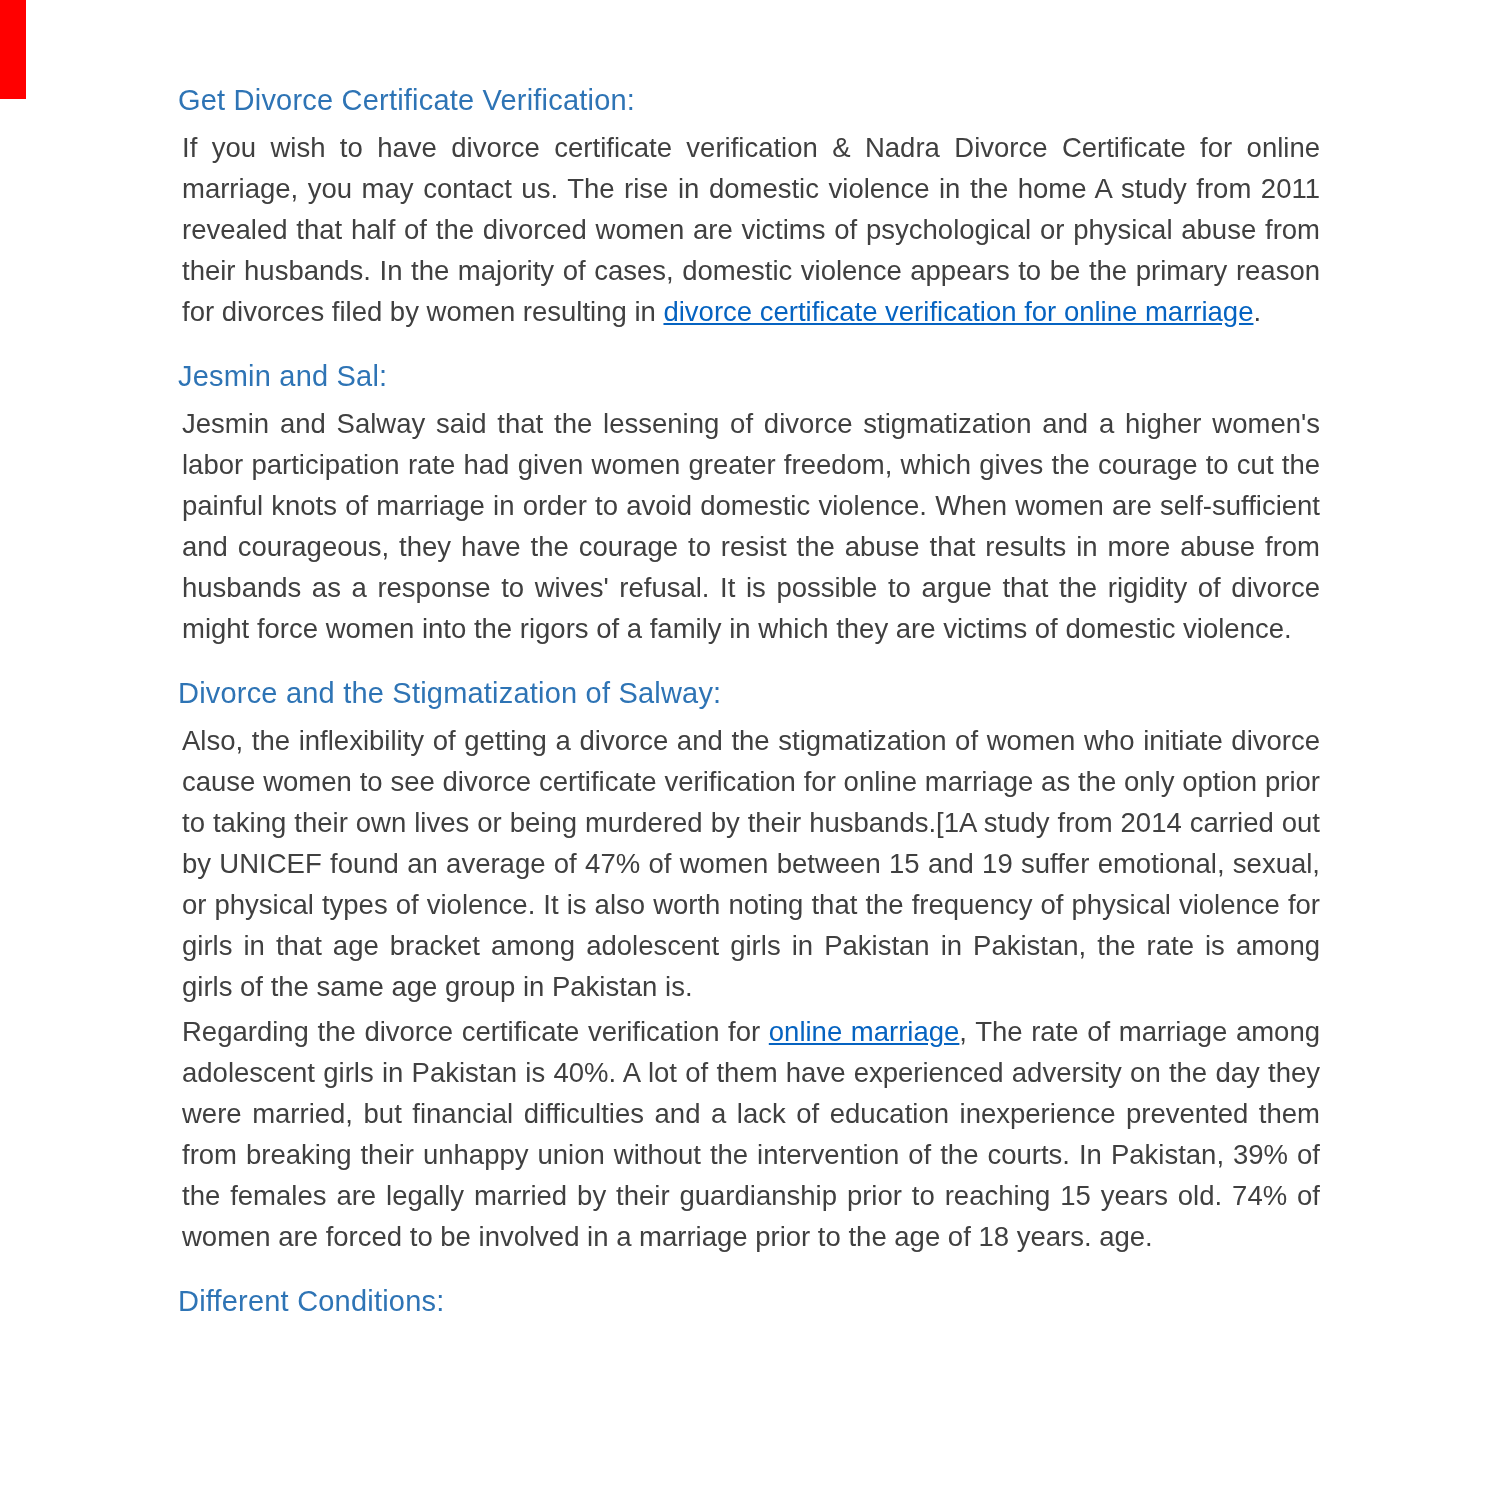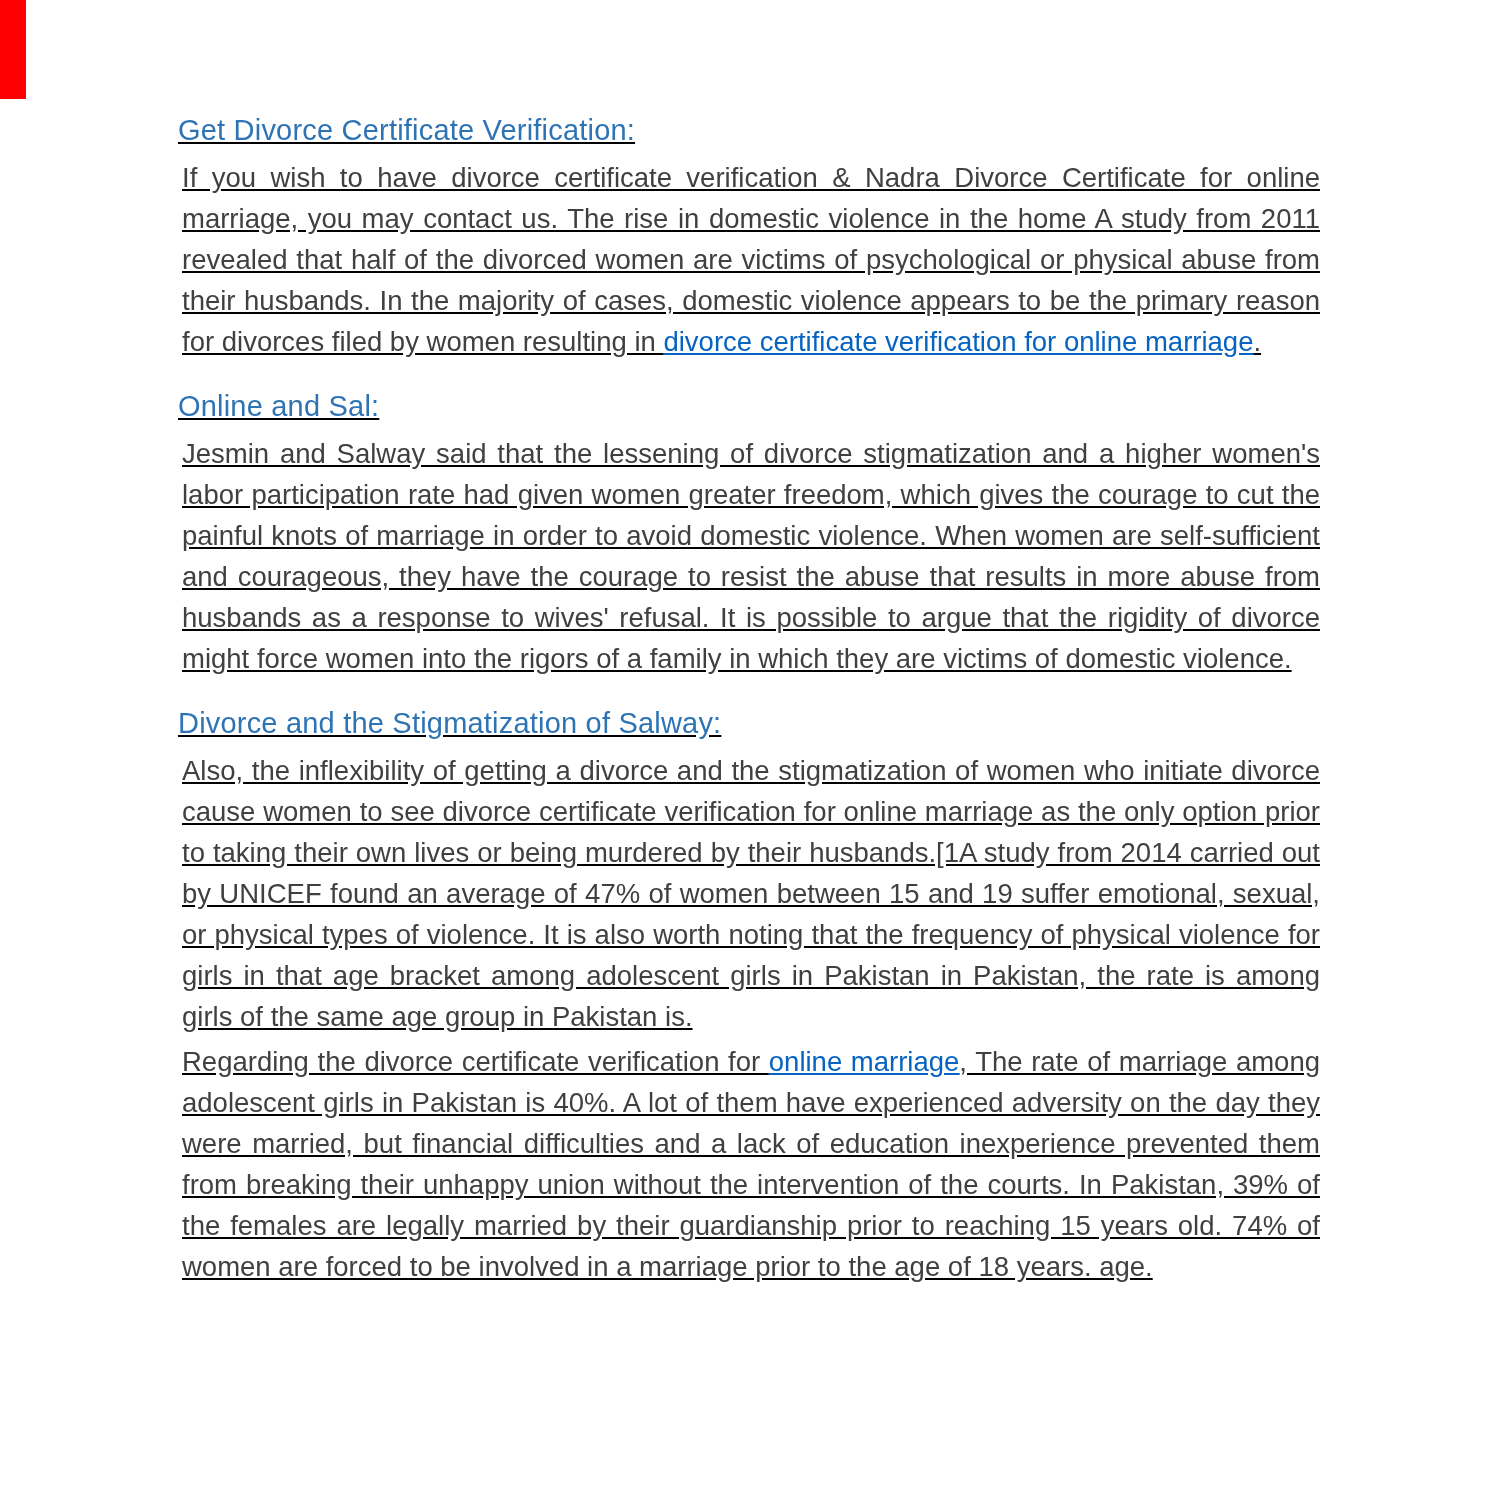--- a/index.html
+++ b/index.html
@@ -19,22 +19,21 @@
     top: 0;
     width: 26px;
     height: 99px;
     background: var(--mark-color, #ff0000);
   }
   .content {
     position: absolute;
     left: 178px;
     top: 0;
     width: 1146px;
-    padding-top: 112px;
-    text-decoration: underline;
+    padding-top: 82px;
   }
   .section-heading {
     margin: 26px 0 9px 0;
     font-size: 29px;
     line-height: 36px;
     font-weight: 400;
     letter-spacing: 0.2px;
     color: var(--heading-color, #2e74b5);
   }
   .doc-section:first-child .section-heading { margin-top: 0; }
@@ -55,24 +54,28 @@
 <body>
 
 <div class="page">
   <div class="red-mark"></div>
   <main class="content" id="content">
       <section class="doc-section">
         <h2 class="section-heading">Get Divorce Certificate Verification:</h2>
         <p class="section-paragraph"><span> If you wish to have divorce certificate verification &amp; Nadra Divorce Certificate for online marriage, you may contact us. The rise in domestic violence in the home A study from 2011 revealed that half of the divorced women are victims of psychological or physical abuse from their husbands. In the majority of cases, domestic violence appears to be the primary reason for divorces filed by women resulting in </span><a href="#" class="inline-link">divorce certificate verification for online marriage</a><span>.</span></p>
       </section>
       <section class="doc-section">
-        <h2 class="section-heading">Online and Sal:</h2>
+        <h2 class="section-heading">Jesmin and Sal:</h2>
         <p class="section-paragraph"><span>Jesmin and Salway said that the lessening of divorce stigmatization and a higher women's labor participation rate had given women greater freedom, which gives the courage to cut the painful knots of marriage in order to avoid domestic violence. When women are self-sufficient and courageous, they have the courage to resist the abuse that results in more abuse from husbands as a response to wives' refusal. It is possible to argue that the rigidity of divorce might force women into the rigors of a family in which they are victims of domestic violence.</span></p>
       </section>
       <section class="doc-section">
         <h2 class="section-heading">Divorce and the Stigmatization of Salway:</h2>
         <p class="section-paragraph"><span>Also, the inflexibility of getting a divorce and the stigmatization of women who initiate divorce cause women to see divorce certificate verification for online marriage as the only option prior to taking their own lives or being murdered by their husbands.[1A study from 2014 carried out by UNICEF found an average of 47% of women between 15 and 19 suffer emotional, sexual, or physical types of violence. It is also worth noting that the frequency of physical violence for girls in that age bracket among adolescent girls in Pakistan in Pakistan, the rate is among girls of the same age group in Pakistan is.</span></p>
       </section>
       <section class="doc-section">
         <p class="section-paragraph"><span>Regarding the divorce certificate verification for </span><a href="#" class="inline-link">online marriage</a><span>, The rate of marriage among adolescent girls in Pakistan is 40%. A lot of them have experienced adversity on the day they were married, but financial difficulties and a lack of education inexperience prevented them from breaking their unhappy union without the intervention of the courts. In Pakistan, 39% of the females are legally married by their guardianship prior to reaching 15 years old. 74% of women are forced to be involved in a marriage prior to the age of 18 years. age.</span></p>
       </section>
+      <section class="doc-section">
+        <h2 class="section-heading">Different Conditions:</h2>
+        <p class="section-paragraph"></p>
+      </section>
     </main>
 </div>
 
 </body></html>

